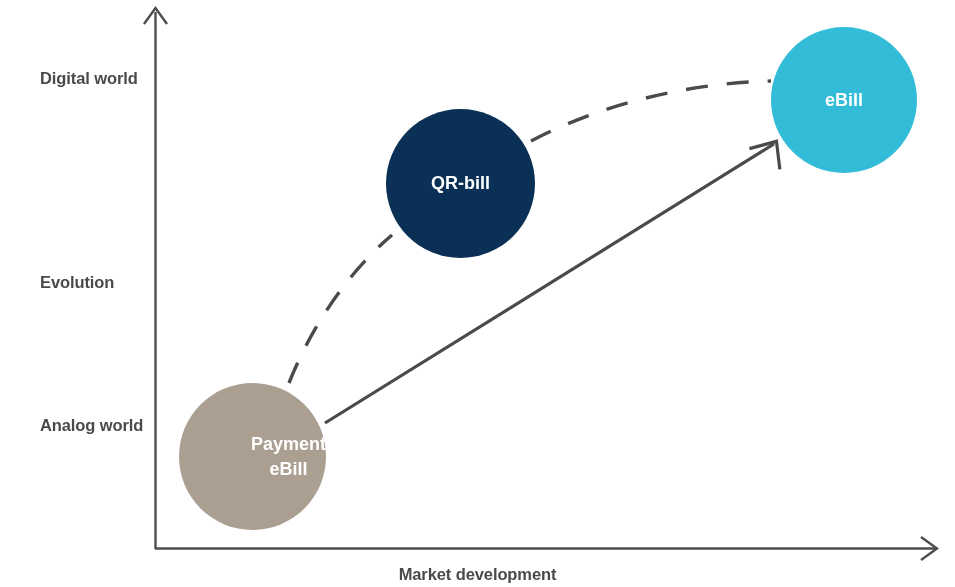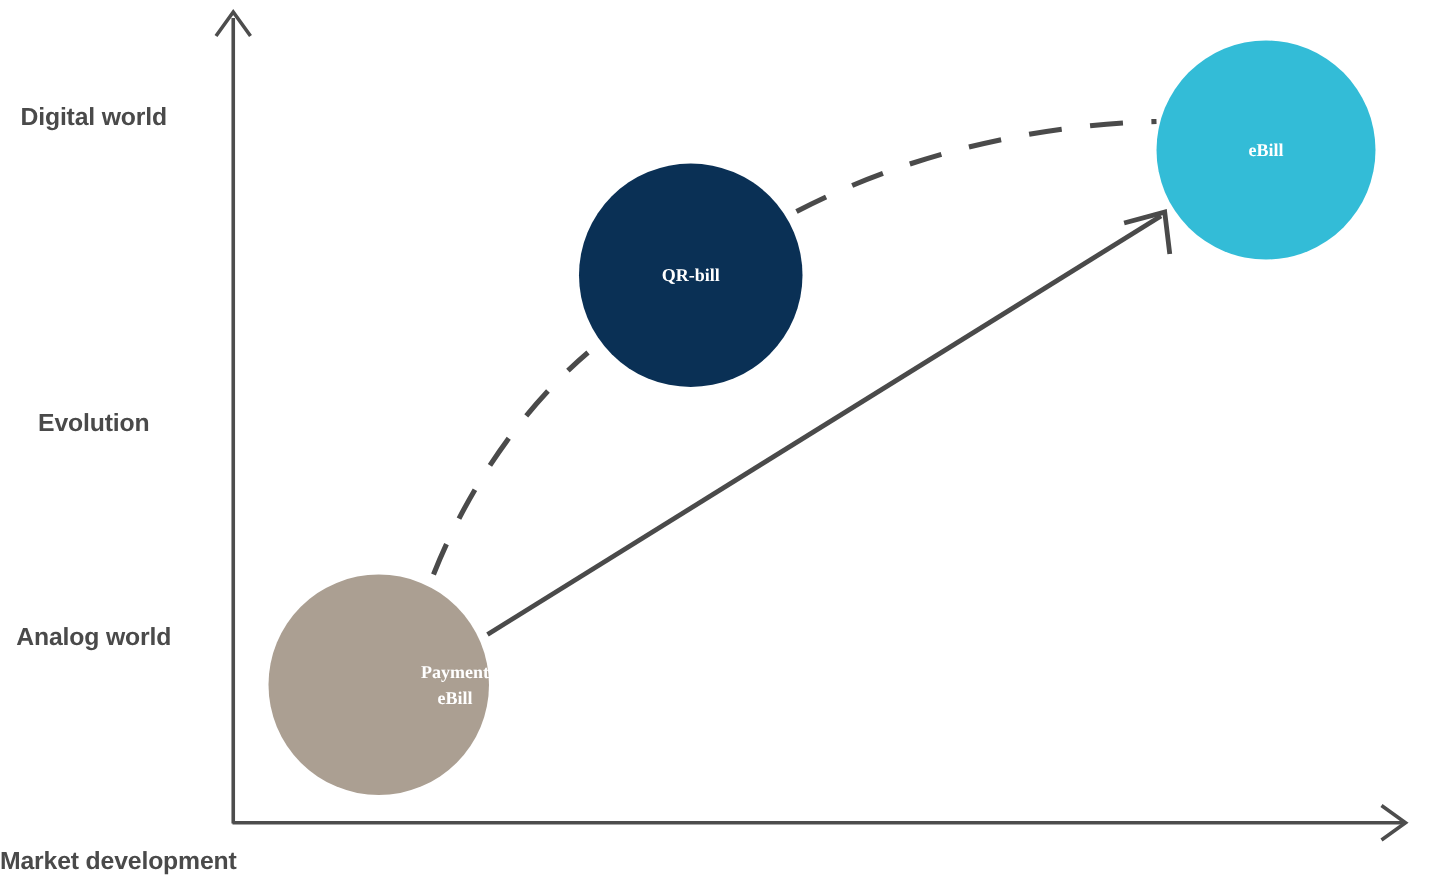--- a/index.html
+++ b/index.html
@@ -26,44 +26,45 @@
   }
   .axis-label {
     position: absolute;
     font-size: 16.5px;
     font-weight: bold;
     color: #4a4a4a;
     letter-spacing: -0.1px;
     white-space: nowrap;
   }
   .y-axis-label {
-    text-align: center;
+    text-align: left;
     width: 125px;
     left: 0;
+    padding-left: 40px;
   }
   #y-label-digital  { top: 69px; }
   #y-label-evolution{ top: 273px; }
   #y-label-analog   { top: 416px; }
   #x-axis-label {
     top: 565px;
     left: 0;
     width: 955px;
+    text-align: center;
   }
   .bubble {
     position: absolute;
     border-radius: 50%;
     display: flex;
     align-items: center;
     justify-content: center;
     text-align: center;
     color: #ffffff;
     font-weight: bold;
-    font-size: 12px;
+    font-size: 18px;
     line-height: 1.35;
-    font-family: Liberation Serif, serif;
   }
   #bubble-payment-slip {
     left: 179px; top: 383px;
     width: 147px; height: 147px; justify-content: flex-end;
   }
   #bubble-qr-bill {
     left: 386px; top: 109px;
     width: 149px; height: 149px; text-align: center;
   }
   #bubble-ebill {

